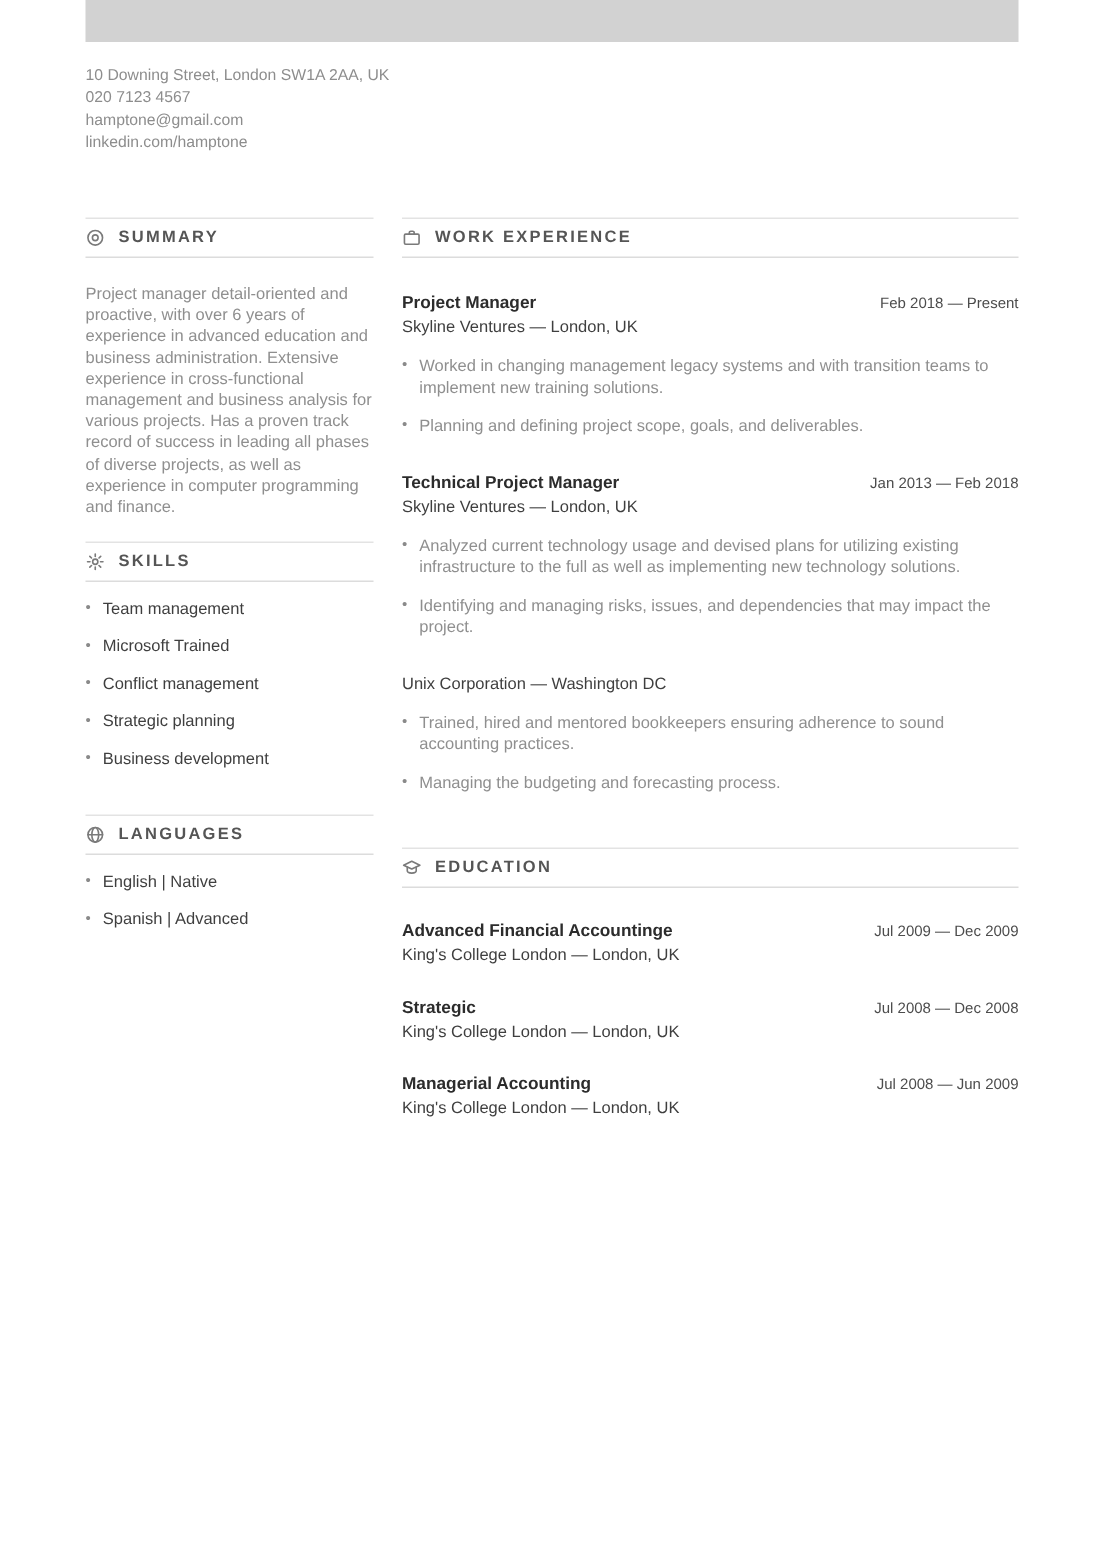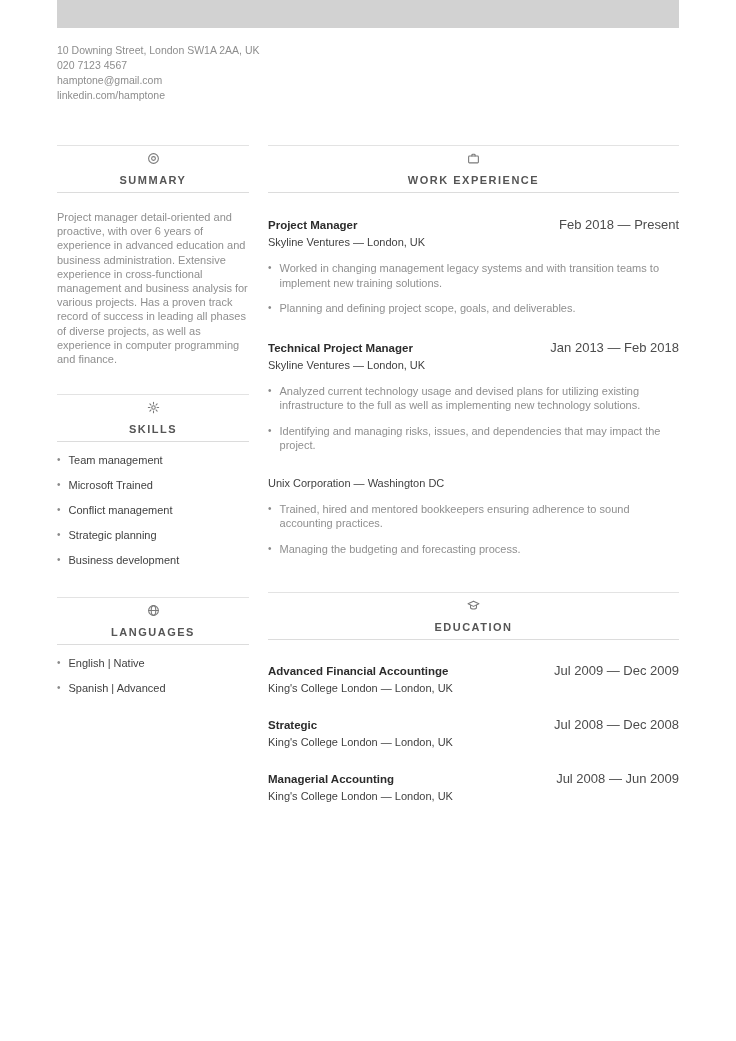--- a/index.html
+++ b/index.html
@@ -11,39 +11,39 @@
   .header{margin:13px 57px 0;display:flex;justify-content:space-between;align-items:flex-start;}
   .name{margin:0;font-size:31px;line-height:34px;font-weight:700;color:#3d3d3d;letter-spacing:.5px;
         transform:scaleX(.86);transform-origin:left center;white-space:nowrap;}
   .jobtitle{margin-top:8px;font-size:10.5px;font-weight:700;letter-spacing:1.7px;color:#9a9a9a;}
   .contact{margin-top:2px;text-align:left;font-size:10.5px;line-height:15px;color:#8d8d8d;}
 
   .columns{margin:42px 57px 0;display:flex;gap:19px;align-items:flex-start;}
   .col-left{width:192px;flex:0 0 192px;}
   .col-right{flex:1;min-width:0;}
 
-  .sec-head{display:flex;align-items:center;gap:9px;padding:6px 0;
-            border-top:1px solid #e3e3e3;border-bottom:1px solid #dcdcdc;flex-direction:column;}
+  .sec-head{display:flex;align-items:flex-start;gap:9px;padding:6px 0;
+            border-top:1px solid #e3e3e3;border-bottom:1px solid #dcdcdc;}
   .sec-head h2{margin:0;font-size:11px;font-weight:700;letter-spacing:1.5px;color:#555;}
   .sec-icon{display:inline-flex;width:13px;height:13px;flex:0 0 13px;}
   .sec-icon svg{width:13px;height:13px;stroke:#7a7a7a;fill:none;stroke-width:2;stroke-linecap:round;stroke-linejoin:round;}
 
   .summary-text{margin:17px 0 0;font-size:11px;line-height:14.2px;color:#8f8f8f;}
 
-  .sec-skills{margin-top:28px;}
+  .sec-skills{margin-top:16px;}
   .sec-langs{margin-top:30px;}
 
   ul.plain{list-style:none;margin:6px 0 0;padding:0;}
   ul.plain li{display:flex;gap:8px;margin-top:11px;font-size:11px;color:#3f3f3f;line-height:14px;}
   .dot{color:#8a8a8a;font-size:10px;line-height:14px;flex:0 0 auto;}
 
   .entry{margin-top:24px;}
   .entry-head{display:flex;justify-content:space-between;align-items:baseline;gap:12px;}
   .role{font-size:11.5px;font-weight:700;color:#2c2c2c;}
-  .dates{font-size:13px;color:#4c4c4c;white-space:nowrap;}
+  .dates{font-size:10px;color:#4c4c4c;white-space:nowrap;}
   .org{margin-top:4px;font-size:11px;color:#3f3f3f;}
   ul.bullets{list-style:none;margin:13px 0 0;padding:0;}
   ul.bullets li{display:flex;gap:8px;margin-top:11px;font-size:11px;line-height:14.5px;color:#8f8f8f;}
 
   .sec-education{margin-top:36px;}
   .edu{margin-top:23px;}
 </style>
 </head>
 <body>
 

